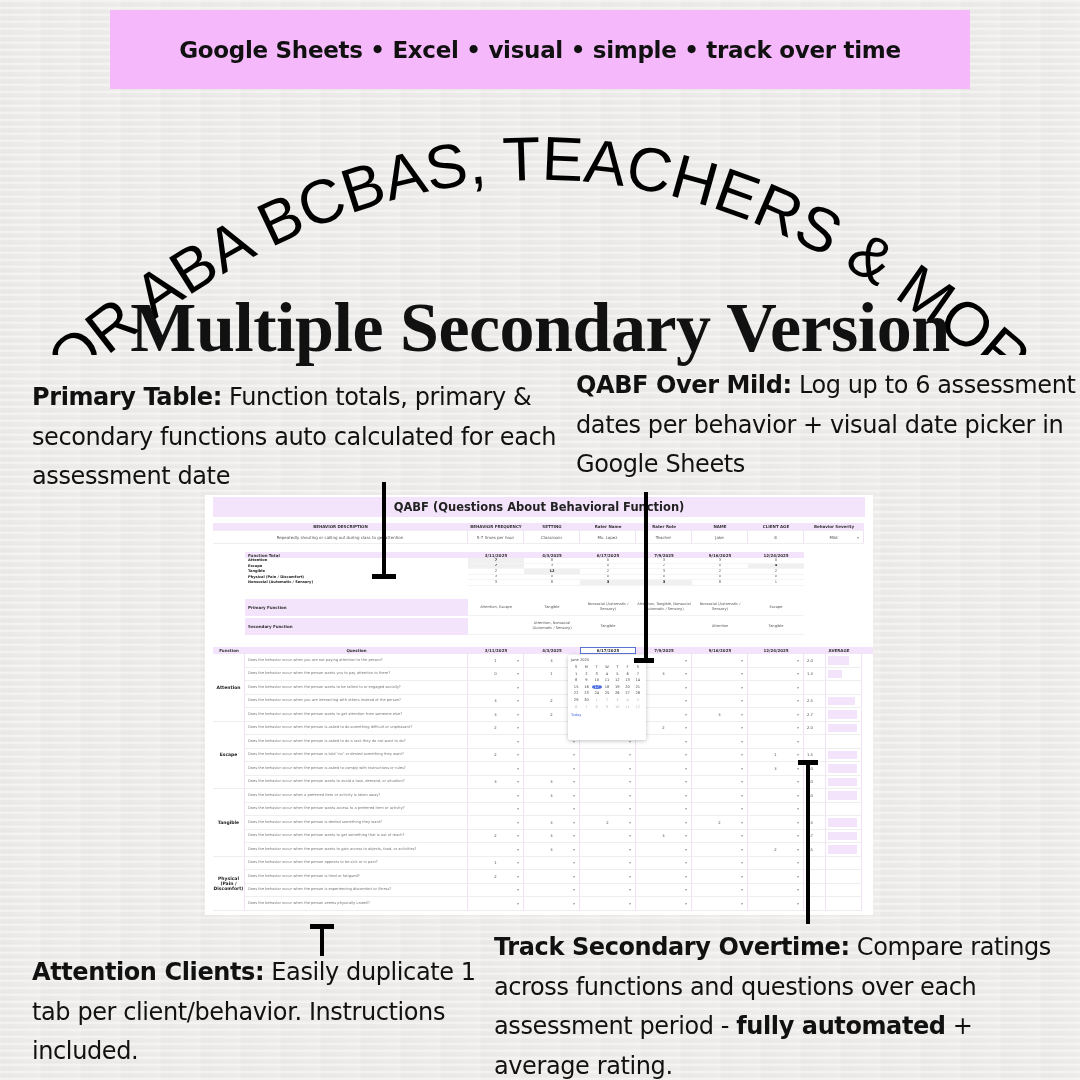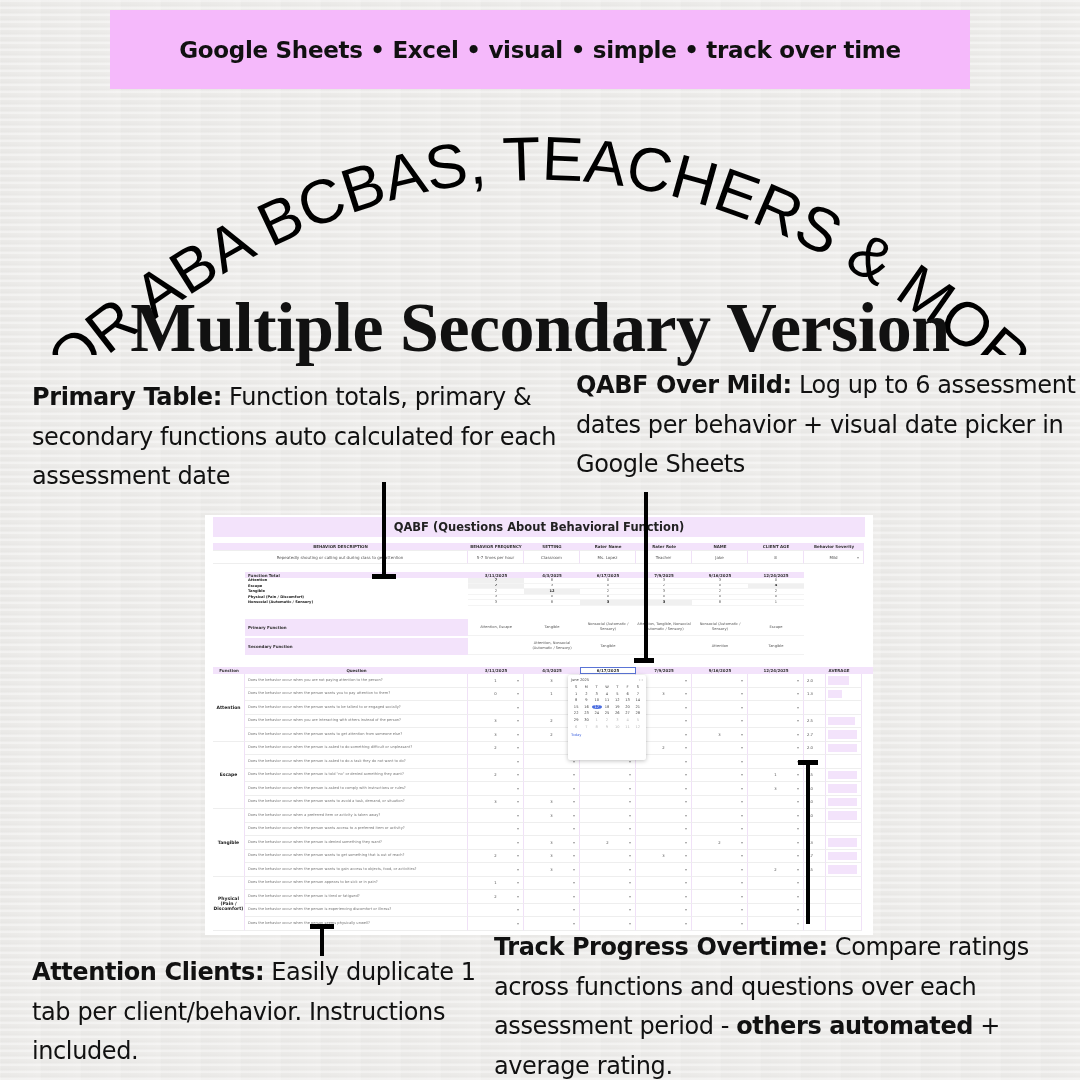--- a/index.html
+++ b/index.html
@@ -25,21 +25,21 @@
     position: absolute; left: 0; top: 288px; width: 1080px; text-align: center;
     font-family: "Liberation Serif", serif; font-weight: bold; font-size: 70px; letter-spacing: -0.5px;
   }
   .callout { position: absolute; font-family: "DejaVu Sans", sans-serif; font-size: 24px; line-height: 39.5px; letter-spacing: -0.4px; color: #111; }
   .callout b { font-weight: bold; }
   .pointer { position: absolute; background: #000; }
 
   
   .sheet {
     position: absolute; left: 205px; top: 495px; width: 668px; height: 420px;
-    background: #fff; overflow: hidden; font-family: "DejaVu Sans", sans-serif; color: #555; margin-top: 20px;
+    background: #fff; overflow: hidden; font-family: "DejaVu Sans", sans-serif; color: #555;
   }
   .s-title { position: absolute; left: 8px; top: 2px; width: 652px; height: 20px; background: #f3e3fb; font-weight: bold; font-size: 11.5px; color: #222; display:flex; align-items:center; justify-content:center; }
   .row { position: absolute; display: flex; }
   .cell { font-size: 4px; display: flex; align-items: center; justify-content: center; text-align: center; line-height: 5px; overflow: hidden; }
   .hdr { background: #f3e3fb; font-weight: bold; color: #333; font-size: 4px; }
   .bordered { border-right: 1px solid #f0e1f7; border-bottom: 1px solid #eee; }
   .left { justify-content: flex-start; text-align: left; padding-left: 3px; }
   .shade { background: #f0f0f0; }
   .bold { font-weight: bold; color: #222; }
   .dd { position: relative; }
@@ -73,21 +73,21 @@
 <div class="callout" style="left:32px; top:378px; width:530px;">
   <b>Primary Table:</b><span> Function totals, primary &amp; secondary functions auto calculated for each assessment date</span>
 </div>
 <div class="callout" style="left:576px; top:366px; width:500px;">
   <b>QABF Over Mild:</b><span> Log up to 6 assessment dates per behavior + visual date picker in Google Sheets</span>
 </div>
 <div class="callout" style="left:32px; top:953px; width:460px;">
   <b>Attention Clients:</b><span> Easily duplicate 1 tab per client/behavior. Instructions included.</span>
 </div>
 <div class="callout" style="left:494px; top:928px; width:570px;">
-  <b>Track Progress Overtime:</b><span> Compare ratings across functions and questions over each assessment period - </span><b>others automated</b><span> + average rating.</span>
+  <b>Track Secondary Overtime:</b><span> Compare ratings across functions and questions over each assessment period - </span><b>fully automated</b><span> + average rating.</span>
 </div>
 
 <div class="sheet">
   <div class="s-title">QABF (Questions About Behavioral Function)</div>
   <div id="sheet-body">
       <div class="row" style="left:8px; top:28px;">
         <div class="cell hdr" style="width:255px;height:7px;">BEHAVIOR DESCRIPTION</div>
         <div class="cell hdr" style="width:56px;height:7px;">BEHAVIOR FREQUENCY</div>
         <div class="cell hdr" style="width:56px;height:7px;">SETTING</div>
         <div class="cell hdr" style="width:56px;height:7px;">Rater Name</div>

